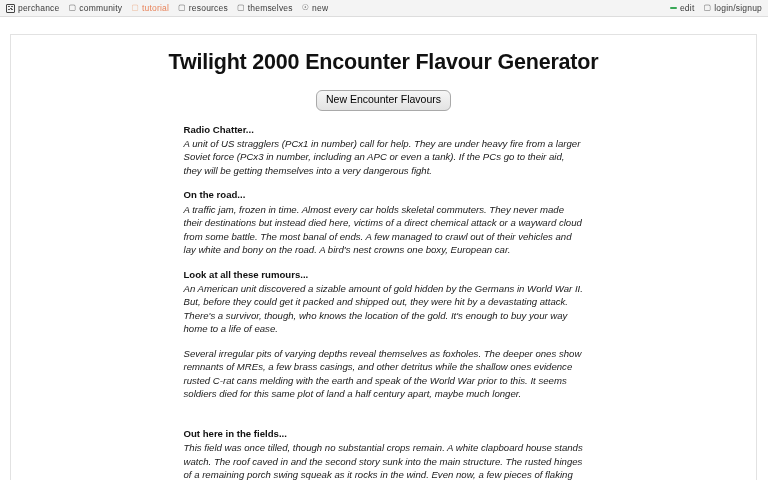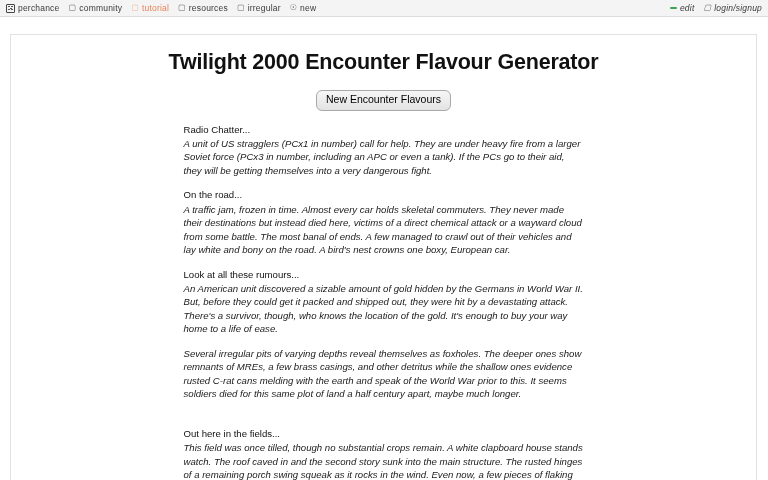--- a/index.html
+++ b/index.html
@@ -31,21 +31,20 @@
   #nav-left {
     display: flex;
     align-items: center;
     flex: 1 1 auto;
     min-width: 0;
   }
   #nav-right {
     display: flex;
     align-items: flex-start;
     flex: 0 0 auto;
-    font-style: italic;
   }
   .nav-link {
     display: flex;
     align-items: center;
     color: #3b3b3b;
     text-decoration: none;
     margin-right: 9px;
     cursor: pointer;
     letter-spacing: .2px;
   }
@@ -148,21 +147,21 @@
     box-sizing: content-box;
   }
 
   .flavour-block {
     margin-bottom: 11px;
   }
   .flavour-block:last-child { margin-bottom: 0; margin-top: 26px; }
 
   .flavour-heading {
     font-size: 9.6px;
-    font-weight: normal;
+    font-weight: bold;
     color: #111111;
     line-height: 1.38;
     margin: 0 0 1px 0;
   }
   .flavour-body {
     font-size: 9.6px;
     font-style: italic;
     color: #1a1a1a;
     line-height: 1.41;
     margin: 0;
@@ -197,21 +196,21 @@
       <span class="nav-label">tutorial</span>
     </a>
 
     <a class="nav-link" href="#">
       <span class="nav-ico glyph-ico">▢</span>
       <span class="nav-label">resources</span>
     </a>
 
     <a class="nav-link" href="#">
       <span class="nav-ico glyph-ico">▢</span>
-      <span class="nav-label">irregular</span>
+      <span class="nav-label">themselves</span>
     </a>
 
     <a class="nav-link" href="#">
       <span class="nav-ico glyph-ico">☉</span>
       <span class="nav-label">new</span>
     </a>
 
   </div>
 
   <div id="nav-right">

